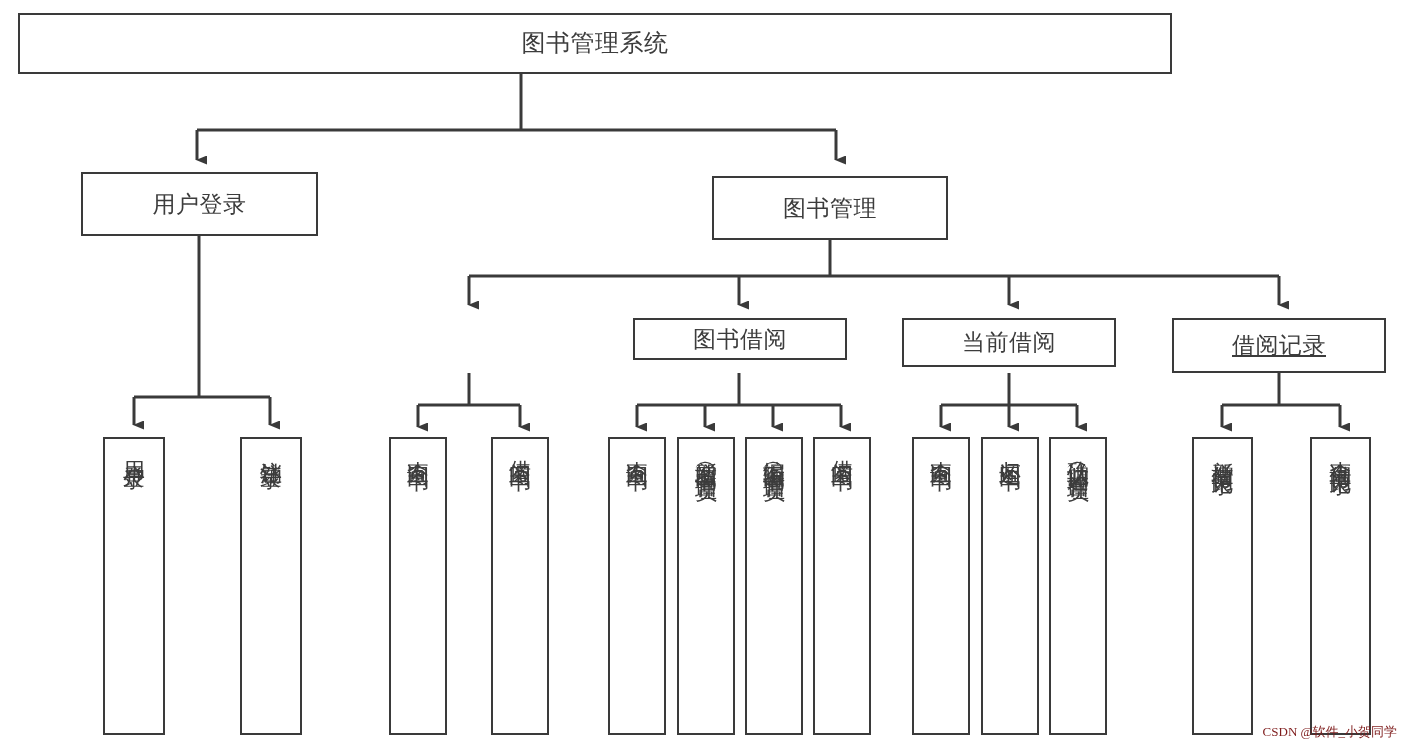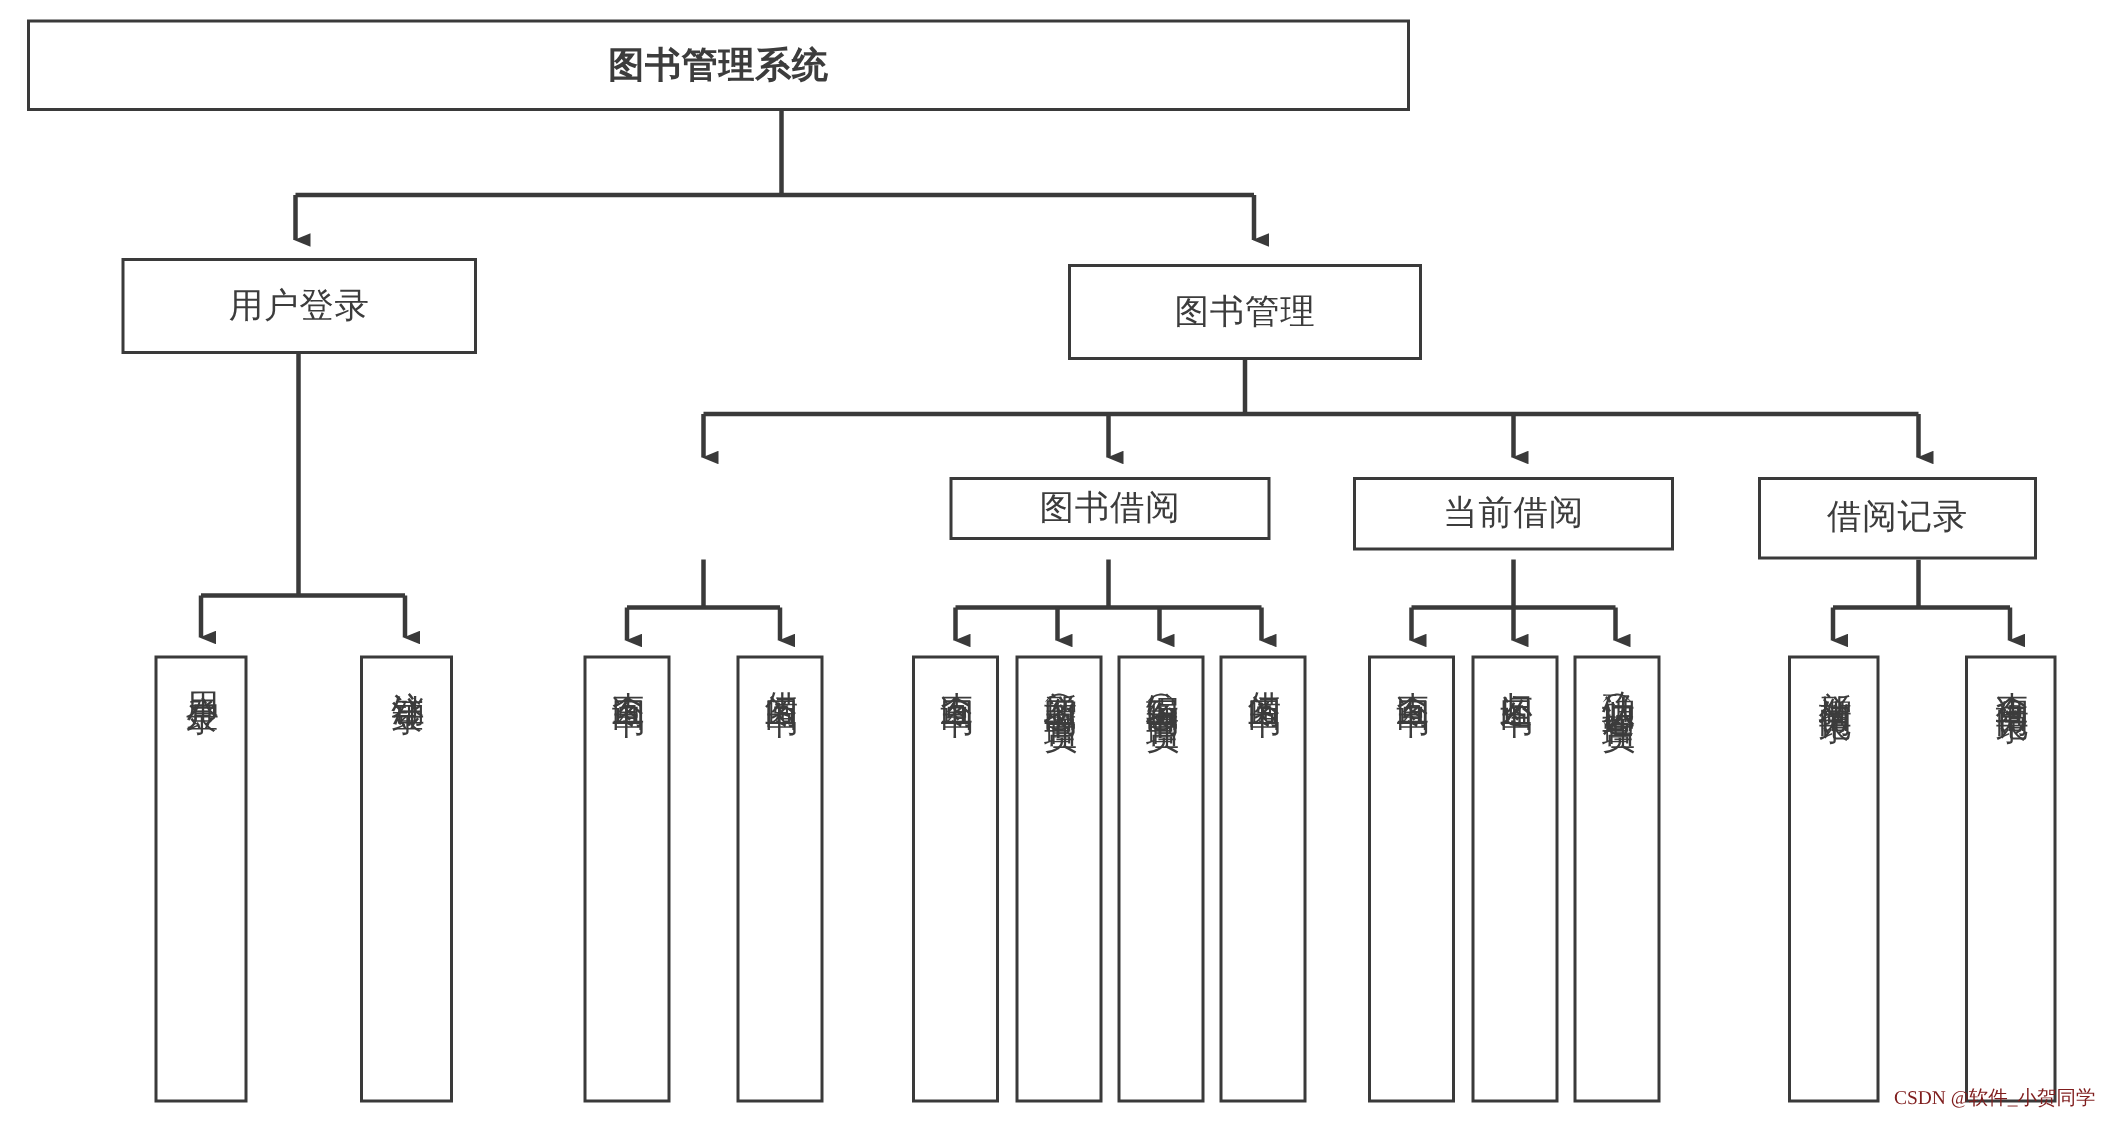--- a/index.html
+++ b/index.html
@@ -122,42 +122,42 @@
       <path d="M1009,405 L1009,427" marker-end="url(#arrowhead)"></path>
       <path d="M1077,405 L1077,427" marker-end="url(#arrowhead)"></path>
 
       <path d="M1279,373 L1279,405"></path>
       <path d="M1222,405 L1340,405"></path>
       <path d="M1222,405 L1222,427" marker-end="url(#arrowhead)"></path>
       <path d="M1340,405 L1340,427" marker-end="url(#arrowhead)"></path>
     </g>
   </svg>
 
-  <div class="node horiz root" style="left:18px; top:13px; width:922px; height:61px;font-weight:bold;">
+  <div class="node horiz root" style="left:18px; top:13px; width:1154px; height:61px;">
     <span class="label">图书管理系统</span>
   </div>
 
   <div class="node horiz" style="left:81px; top:172px; width:237px; height:64px;">
     <span class="label">用户登录</span>
   </div>
 
   <div class="node horiz" style="left:712px; top:176px; width:236px; height:64px;">
     <span class="label">图书管理</span>
   </div>
 
 
   <div class="node horiz" style="left:633px; top:318px; width:214px; height:42px;">
     <span class="label">图书借阅</span>
   </div>
 
   <div class="node horiz" style="left:902px; top:318px; width:214px; height:49px;">
     <span class="label">当前借阅</span>
   </div>
 
-  <div class="node horiz" style="left:1172px; top:318px; width:186px; height:55px;">
+  <div class="node horiz" style="left:1172px; top:318px; width:214px; height:55px;text-decoration:underline;">
     <span class="label">借阅记录</span>
   </div>
 
   <div class="node vert" style="left:103px; top:437px; width:62px; height:298px;">
     <span class="label">用户登录</span>
   </div>
 
   <div class="node vert" style="left:240px; top:437px; width:62px; height:298px;">
     <span class="label">注销登录</span>
   </div>

